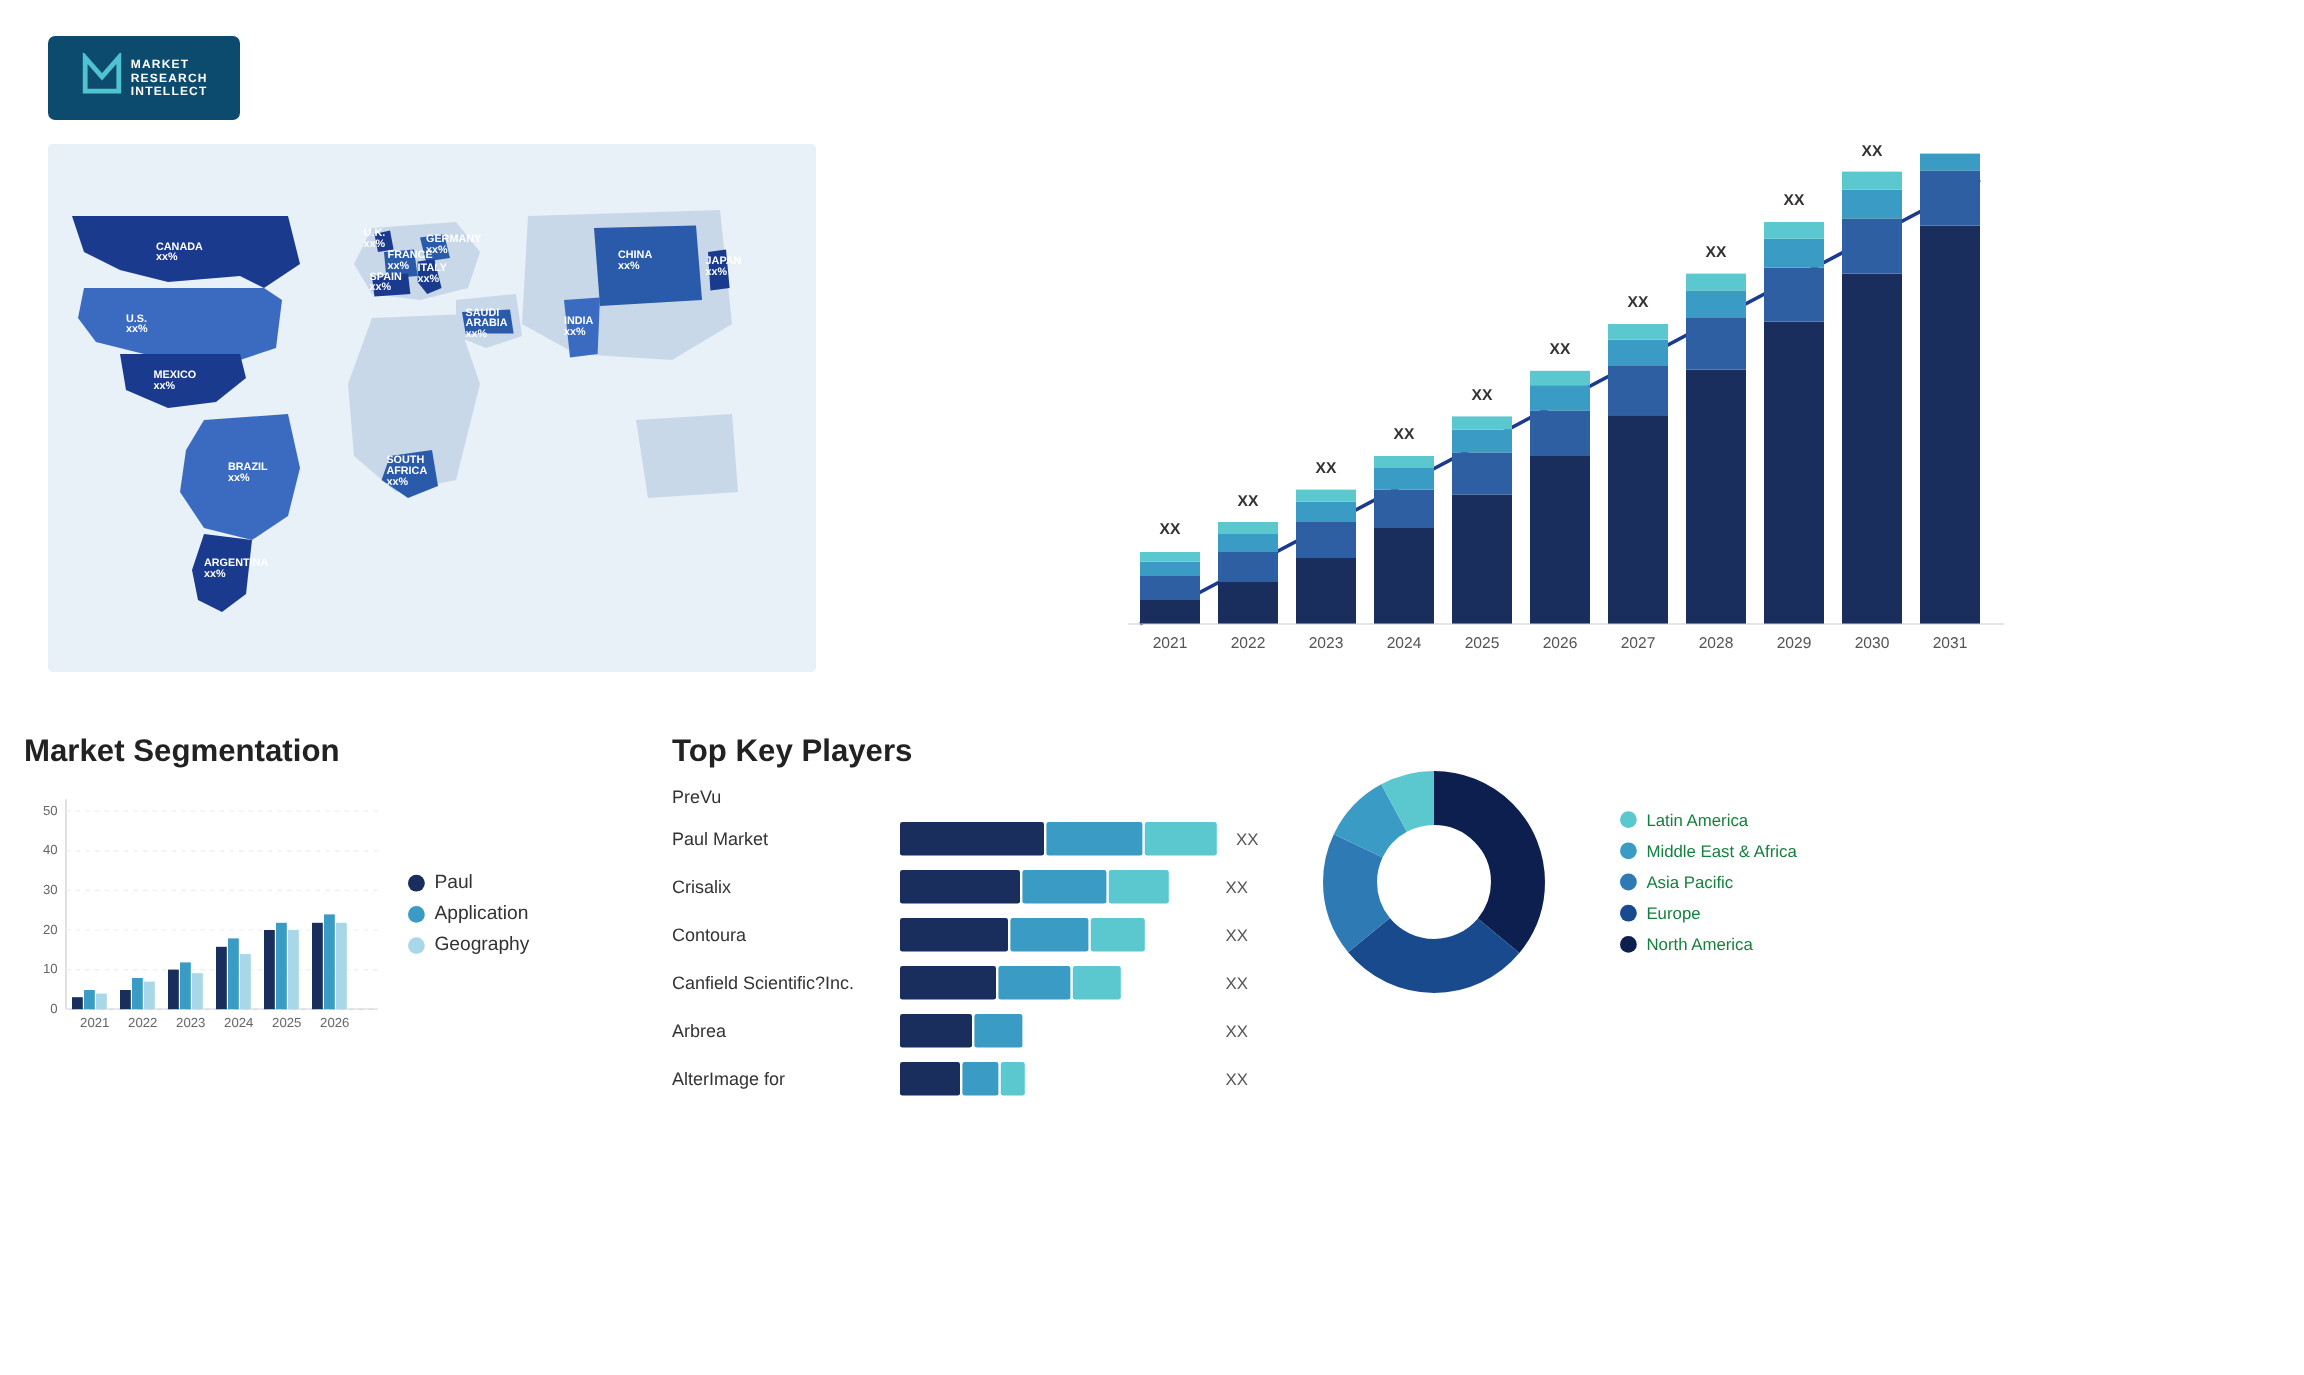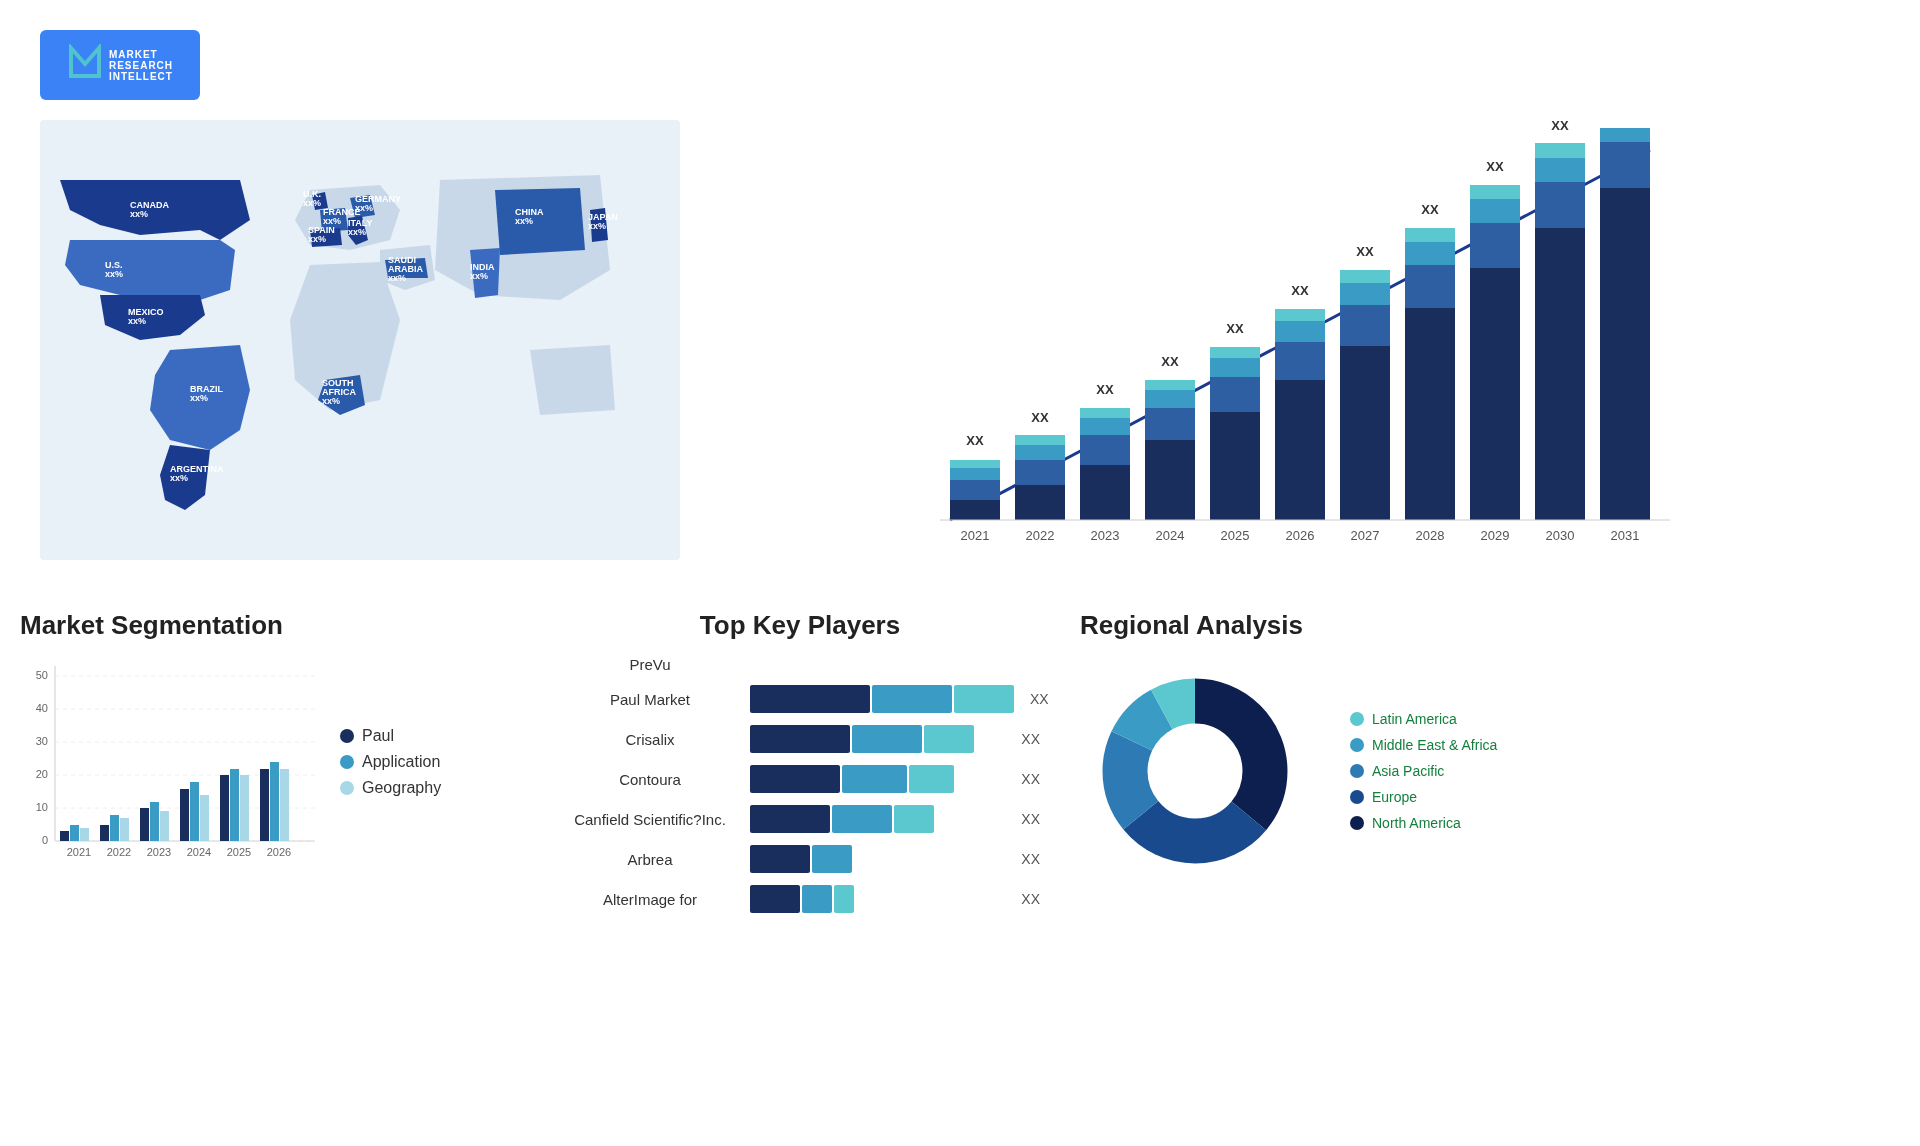--- a/index.html
+++ b/index.html
@@ -21,21 +21,21 @@
     }
     .page-title {
       font-size: 42px;
       font-weight: 400;
       color: #222;
       letter-spacing: -0.5px;
     }
     .logo-box {
       width: 160px;
       height: 70px;
-      background: #3b82f6;
+      background: #0c4a6e;
       border-radius: 6px;
       display: flex;
       flex-direction: column;
       align-items: center;
       justify-content: center;
       padding: 8px;
     }
     .logo-top {
       display: flex;
       align-items: center;
@@ -92,21 +92,20 @@
     .section-title {
       font-size: 26px;
       font-weight: 700;
       color: #222;
       margin-bottom: 15px;
     }
 
     
     .key-players-section {
       padding: 10px;
-      text-align: center;
     }
 
     
     .regional-section {
       padding: 10px;
     }
 
     .seg-chart-and-legend {
       display: flex;
       align-items: center;
@@ -542,21 +541,20 @@
           <div class="player-bar" style="width:30px;background:#3a9bc4;"></div>
           <div class="player-bar" style="width:20px;background:#5bc8d0;"></div>
         </div>
         <span class="player-xx">XX</span>
       </div>
 
     </div>
   </div>
 
   <div class="regional-section">
-    <div class="section-title">Regional Analysis</div>
     <div class="donut-container">
 
       <svg width="240" height="230" viewBox="0 0 240 230">
 
         <circle cx="115" cy="115" r="70" fill="none" stroke="#0d1f4e" stroke-width="45" stroke-dasharray="158.3 439.8" stroke-dashoffset="0" transform="rotate(-90 115 115)"></circle>
 
         <circle cx="115" cy="115" r="70" fill="none" stroke="#1a4a8e" stroke-width="45" stroke-dasharray="123.1 439.8" stroke-dashoffset="-158.3" transform="rotate(-90 115 115)"></circle>
 
         <circle cx="115" cy="115" r="70" fill="none" stroke="#2e7ab5" stroke-width="45" stroke-dasharray="79.1 439.8" stroke-dashoffset="-281.4" transform="rotate(-90 115 115)"></circle>
 

